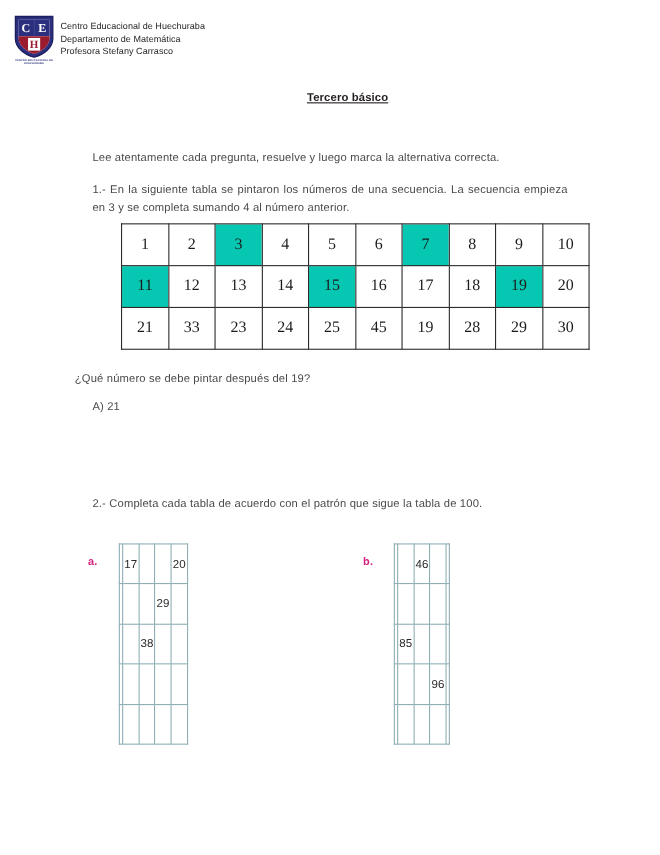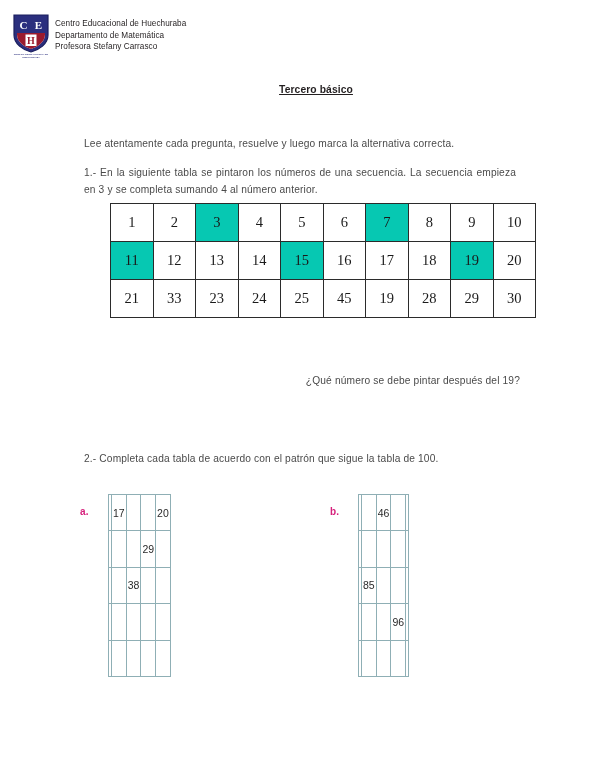--- a/index.html
+++ b/index.html
@@ -78,21 +78,21 @@
     position: absolute;
     font-size: 10.2px;
     line-height: 16.5px;
     color: #4a4a4a;
     text-align: justify;
     letter-spacing: 0.15px;
   }
   #intro-para { left: 84px; top: 104px; width: 435px; margin-top: 32px; }
   #q1-para   { left: 84px; top: 165px; width: 432px; }
   #q2-para   { left: 84px; top: 451px; width: 440px; }
-  #q1-prompt { left: 80px; top: 337px; width: 440px; text-align: right; margin-top: 36px; }
+  #q1-prompt { left: 68px; top: 337px; width: 440px; text-align: left; }
 
   .options {
     position: absolute;
     left: 84px;
     top: 360px;
     width: 300px;
   }
   .option {
     font-size: 10.2px;
     line-height: 22px;
@@ -229,20 +229,21 @@
         <td>28</td>
         <td>29</td>
         <td>30</td>
       </tr>
     </tbody>
 </table>
 
 <div class="para" id="q1-prompt">¿Qué número se debe pintar después del 19?</div>
 
 <div class="options">
+  <div class="option">A) 21</div>
 </div>
 
 <div class="para" id="q2-para">2.- Completa cada tabla de acuerdo con el patrón que sigue la tabla de 100.</div>
 
 <div class="grid-wrap" id="grid-a-wrap">
   <div class="grid-label">a.</div>
   <table class="pattern-grid">
     <tbody id="grid-a-body">
         <tr>
           <td></td>

